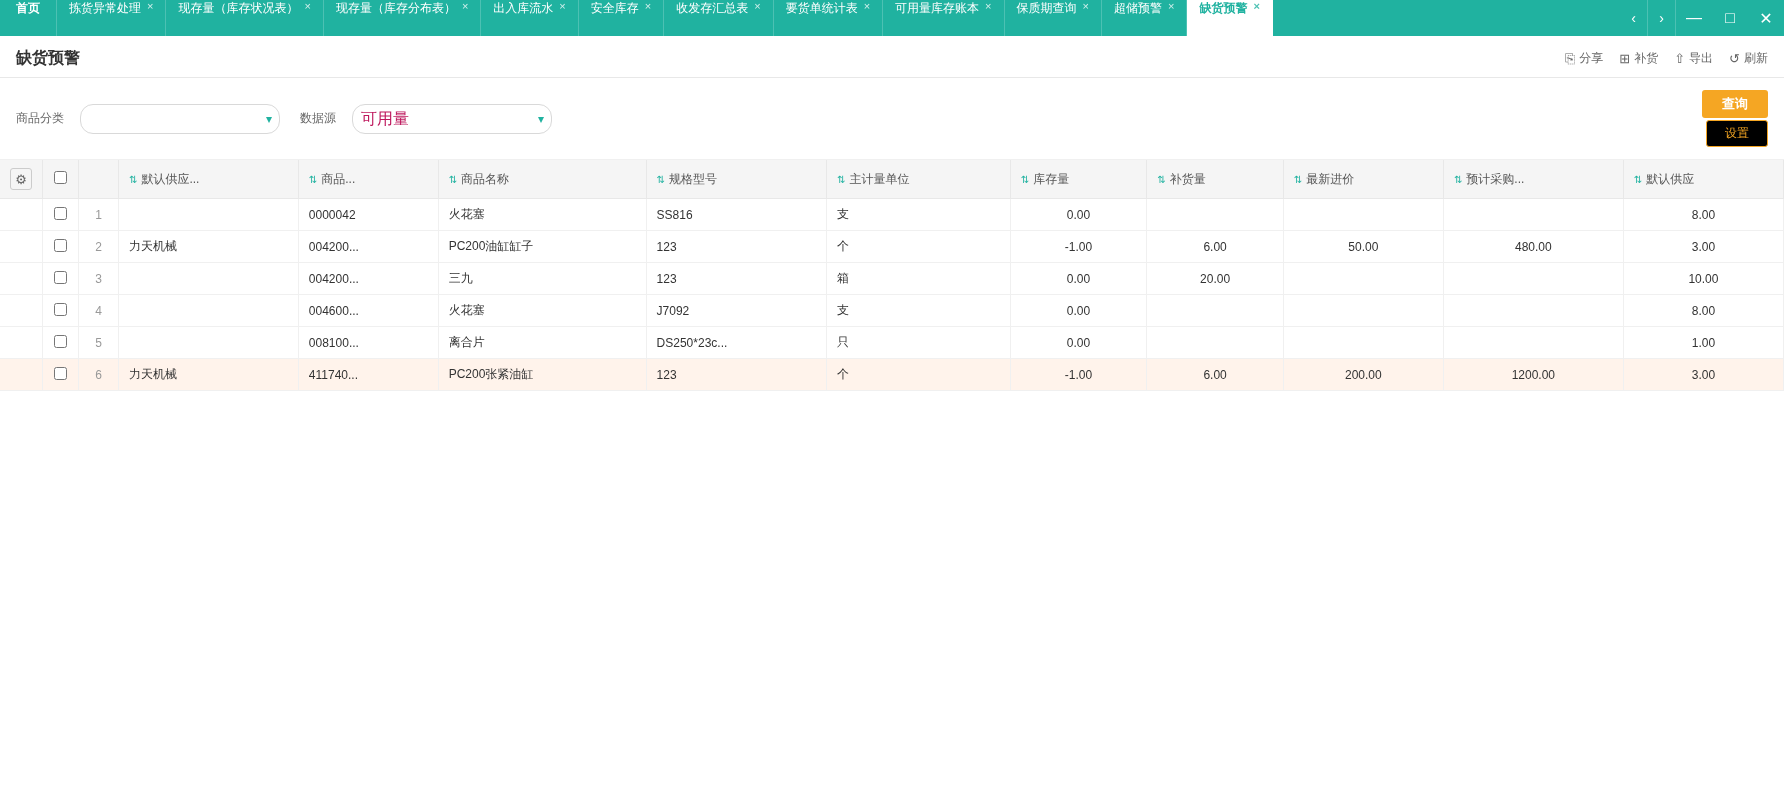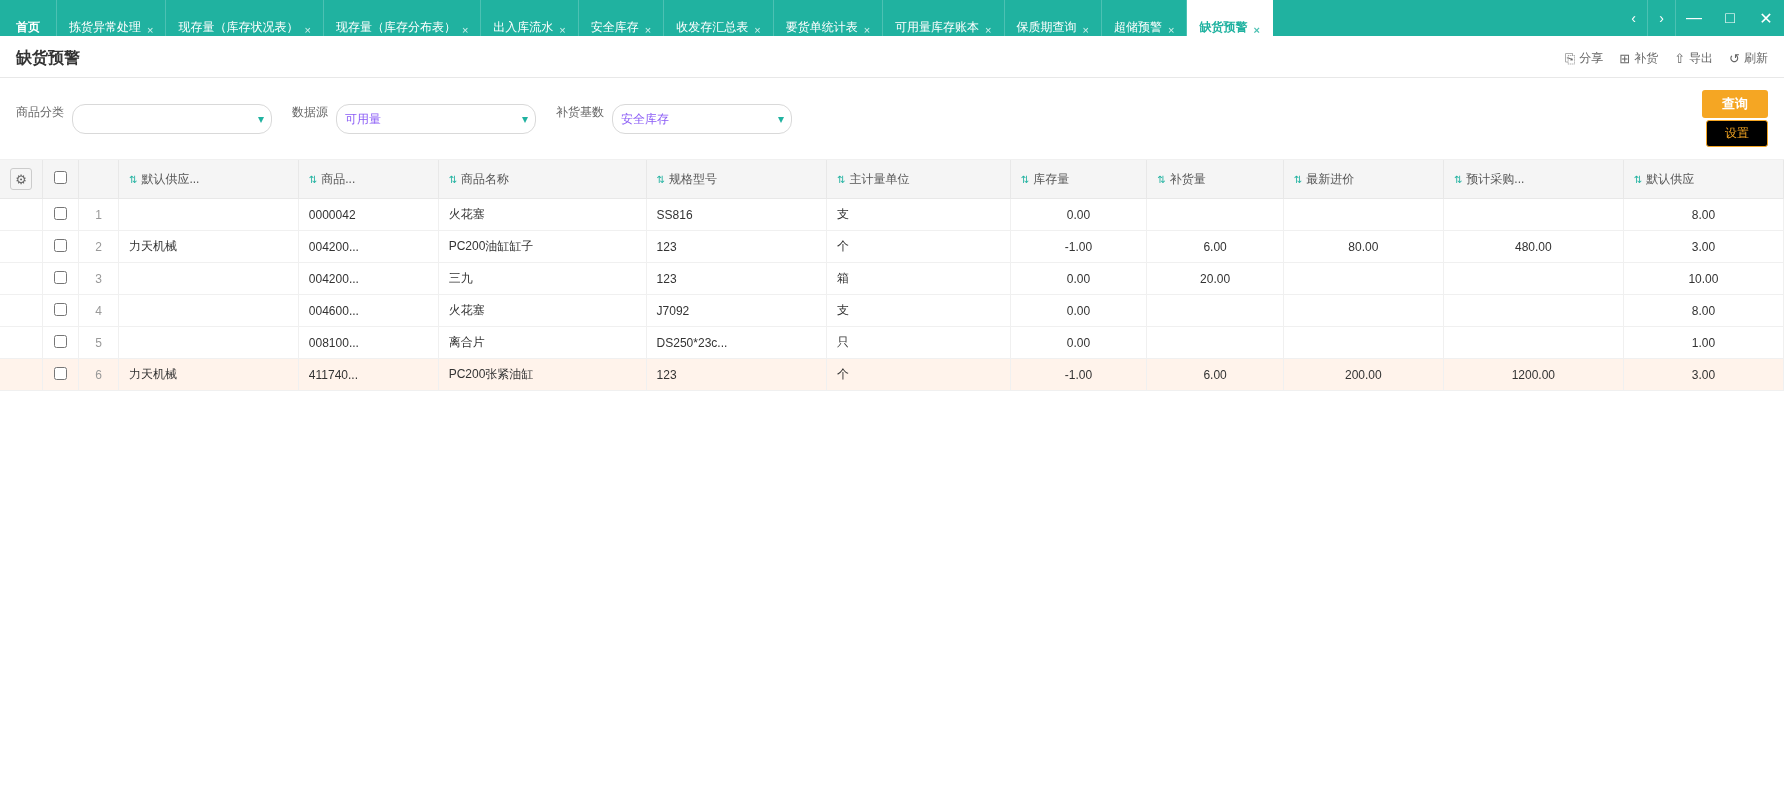--- a/index.html
+++ b/index.html
@@ -9,21 +9,21 @@
     .tab-bar {
       display: flex;
       align-items: center;
       background: #20b2a0;
       height: 36px;
       overflow: hidden;
       flex-shrink: 0;
     }
     .tab-item {
       display: flex;
-      align-items: flex-end;
+      align-items: flex-start;
       padding: 0 12px;
       height: 100%;
       color: #fff;
       font-size: 12px;
       white-space: nowrap;
       cursor: pointer;
       border-right: 1px solid rgba(255,255,255,0.2);
       position: relative;
     }
     .tab-item.active {
@@ -101,22 +101,22 @@
     
     .filter-bar {
       display: flex;
       align-items: center;
       padding: 12px 16px;
       gap: 20px;
       border-bottom: 1px solid #f0f0f0;
     }
     .filter-group {
       display: flex;
-      align-items: flex-start;
-      gap: 8px;
+      align-items: center;
+      gap: 16px;
     }
     .filter-label {
       font-size: 12px;
       color: #666;
       white-space: nowrap;
     }
     .filter-select-wrapper {
       position: relative;
       display: inline-block;
     }
@@ -130,22 +130,22 @@
       pointer-events: none;
       font-size: 12px;
     }
     .filter-select-box {
       border: 1px solid #d9d9d9;
       border-radius: 13px;
       padding: 4px 28px 4px 8px;
       min-width: 200px;
       height: 30px;
       background: #fff;
-      font-size: 12px;
-      color: #8b5cf6;
+      font-size: 16px;
+      color: #be185d;
       appearance: none;
       cursor: pointer;
     }
     .filter-right {
       margin-left: auto;
       display: flex;
       flex-direction: column;
       gap: 2px;
       align-items: flex-end;
     }
@@ -353,28 +353,20 @@
 
     <div class="filter-group">
       <span class="filter-label">数据源</span>
       <div class="filter-select-wrapper">
         <select class="filter-select-box">
           <option value="available" selected="">可用量</option>
         </select>
       </div>
     </div>
 
-    <div class="filter-group">
-      <span class="filter-label">补货基数</span>
-      <div class="filter-select-wrapper">
-        <select class="filter-select-box" style="min-width:180px;">
-          <option value="safety" selected="">安全库存</option>
-        </select>
-      </div>
-    </div>
 
     <div class="filter-right">
       <button class="btn-query">查询</button>
       <button class="btn-settings">设置</button>
     </div>
   </div>
 
   <div class="table-container">
     <table>
       <thead>
@@ -472,21 +464,21 @@
       <input type="checkbox" style="">
     </td>
     <td class="row-num">2</td>
     <td>力天机械</td>
     <td>004200...</td>
     <td>PC200油缸缸子</td>
     <td>123</td>
     <td>个</td>
     <td class="num-right">-1.00</td>
     <td class="num-right">6.00</td>
-    <td class="num-right">80.00</td>
+    <td class="num-right">50.00</td>
     <td class="num-right">480.00</td>
     <td class="num-right">3.00</td>
   </tr>
           <tr>
     <td class="row-num"></td>
     <td class="th-checkbox">
       <input type="checkbox" style="">
     </td>
     <td class="row-num">3</td>
     <td></td>

